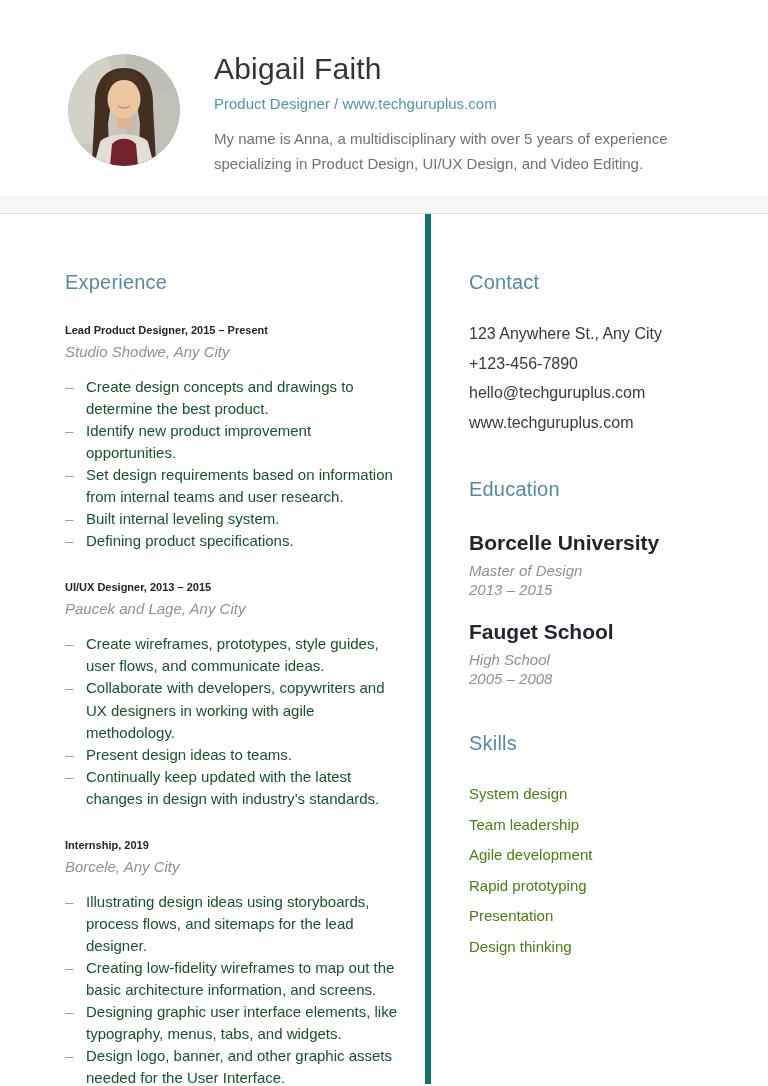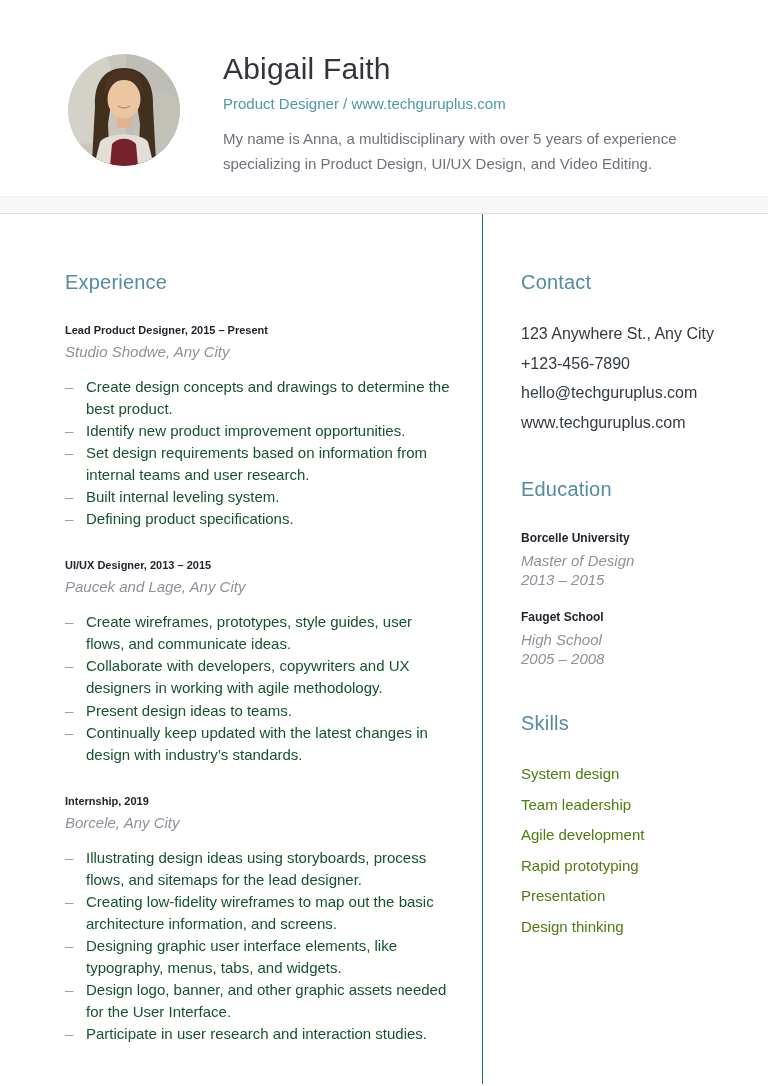--- a/index.html
+++ b/index.html
@@ -22,21 +22,21 @@
   }
   .avatar {
     width: 112px;
     height: 112px;
     border-radius: 50%;
     overflow: hidden;
     flex: 0 0 auto;
     margin-top: 4px;
   }
   .avatar svg { display: block; width: 112px; height: 112px; }
-  .header-text { margin-left: 43px; margin-top: 2px; }
+  .header-text { margin-left: 34px; margin-top: 2px; }
   .person-name {
     font-size: 30px;
     font-weight: 500;
     color: #32343a;
     letter-spacing: 0.2px;
   }
   .person-subtitle {
     margin-top: 9px;
     font-size: 15px;
     color: #4f98a8;
@@ -53,22 +53,22 @@
   .band {
     height: 18px;
     background: #f7f7f8;
     border-top: 1px solid #f0f0f1;
     border-bottom: 1px solid #dfdfe1;
   }
 
   
   .content { display: flex; height: 870px; }
   .left-col {
-    width: 483px;
-    border-right: 1px solid #0f766e;
+    width: 431px;
+    border-right: 6px solid #0f766e;
     padding: 57px 28px 40px 65px;
   }
   .right-col {
     flex: 1;
     padding: 57px 40px 40px 38px;
   }
 
   .section-heading {
     font-size: 20px;
     font-weight: 400;
@@ -115,21 +115,21 @@
     color: #343a42;
     margin-bottom: 10.5px;
     line-height: 1.2;
   }
 
   
   .education-section { margin-bottom: 44px; }
   .school { margin-bottom: 21px; }
   .school:last-child { margin-bottom: 0; }
   .school-name {
-    font-size: 12px;
+    font-size: 21px;
     font-weight: 700;
     color: #21262e;
     margin-bottom: 6px;
   }
   .school-degree, .school-years {
     font-style: italic;
     font-size: 15px;
     color: #8d929a;
     line-height: 1.27;
   }

